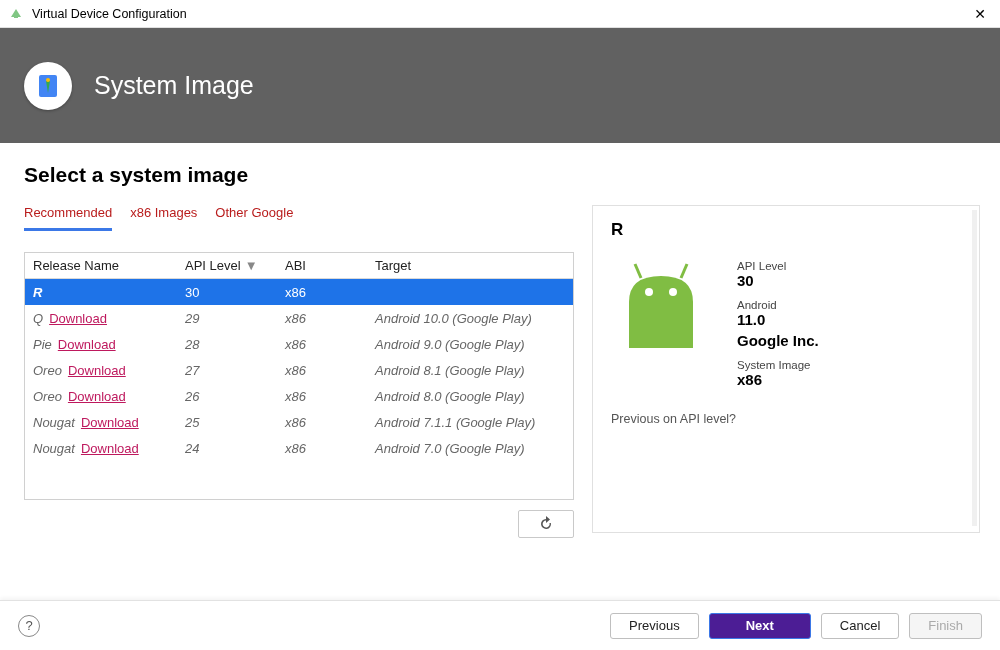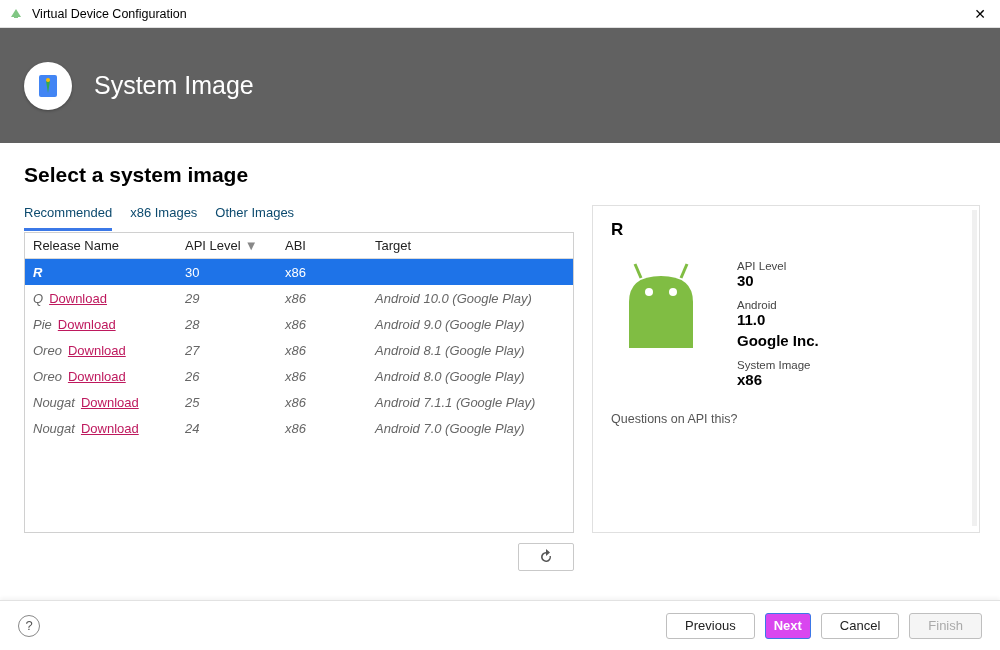--- a/index.html
+++ b/index.html
@@ -76,30 +76,30 @@
   }
 
   .tabs {
     display: flex;
     gap: 18px;
     font-size: 13px;
     border-bottom: 1px solid transparent;
   }
   .tab {
     padding: 0 0 8px 0;
-    color: #0c4a6e;
+    color: #b91c1c;
     cursor: default;
   }
   .tab.active {
     border-bottom: 3px solid #3b78e7;
   }
   .table-box {
     border: 1px solid #d0d0d0;
-    margin-top: 0;
-    height: 301px;
+    margin-top: 20px;
+    height: 248px;
     overflow: hidden;
   }
   .thead-row, .trow {
     display: flex;
     align-items: center;
     height: 26px;
   }
   .thead-row {
     background: #fff;
     border-bottom: 1px solid #d9d9d9;
@@ -176,24 +176,24 @@
     padding: 0 18px;
     margin-left: 10px;
     border: 1px solid #bfbfbf;
     border-radius: 3px;
     background:#fff;
     font-size:13px;
     color:#222;
     text-align:right;
   }
   .footer button.primary {
-    background:#d946ef;
+    background:#4c1d95;
     border-color:#3b78e7;
     color:#fff;
-    padding: 0 8px;
+    padding: 0 36px;
     font-weight:600;
   }
   .footer button.disabled {
     color:#aaa;
     background:#f5f5f5;
   }
 </style>
 </head>
 <body>
 
@@ -222,21 +222,21 @@
 
 <div class="content-area">
   <div class="subheading">Select a system image</div>
 
   <div class="main-columns">
 
     <div class="left-col">
       <div class="tabs">
         <div class="tab active">Recommended</div>
         <div class="tab">x86 Images</div>
-        <div class="tab">Other Images</div>
+        <div class="tab">Other Google</div>
       </div>
 
       <div class="table-box">
         <div class="thead-row">
           <div class="col-release">Release Name</div>
           <div class="col-api">
             <span>API Level</span>
             <span class="sort-arrow">▼</span>
           </div>
           <div class="col-abi">ABI</div>
@@ -331,21 +331,21 @@
         <div class="detail-labels">
           <div class="lbl">API Level</div>
           <div class="val">30</div>
           <div class="lbl">Android</div>
           <div class="val">11.0</div>
           <div class="val" style="margin-top:-6px">Google Inc.</div>
           <div class="lbl">System Image</div>
           <div class="val">x86</div>
         </div>
       </div>
-      <div class="questions">Questions on API this?</div>
+      <div class="questions">Previous on API level?</div>
     </div>
   </div>
 </div>
 
 <div class="footer">
   <div class="help-circle">?</div>
   <div class="spacer"></div>
   <button>Previous</button>
   <button class="primary">Next</button>
   <button>Cancel</button>

